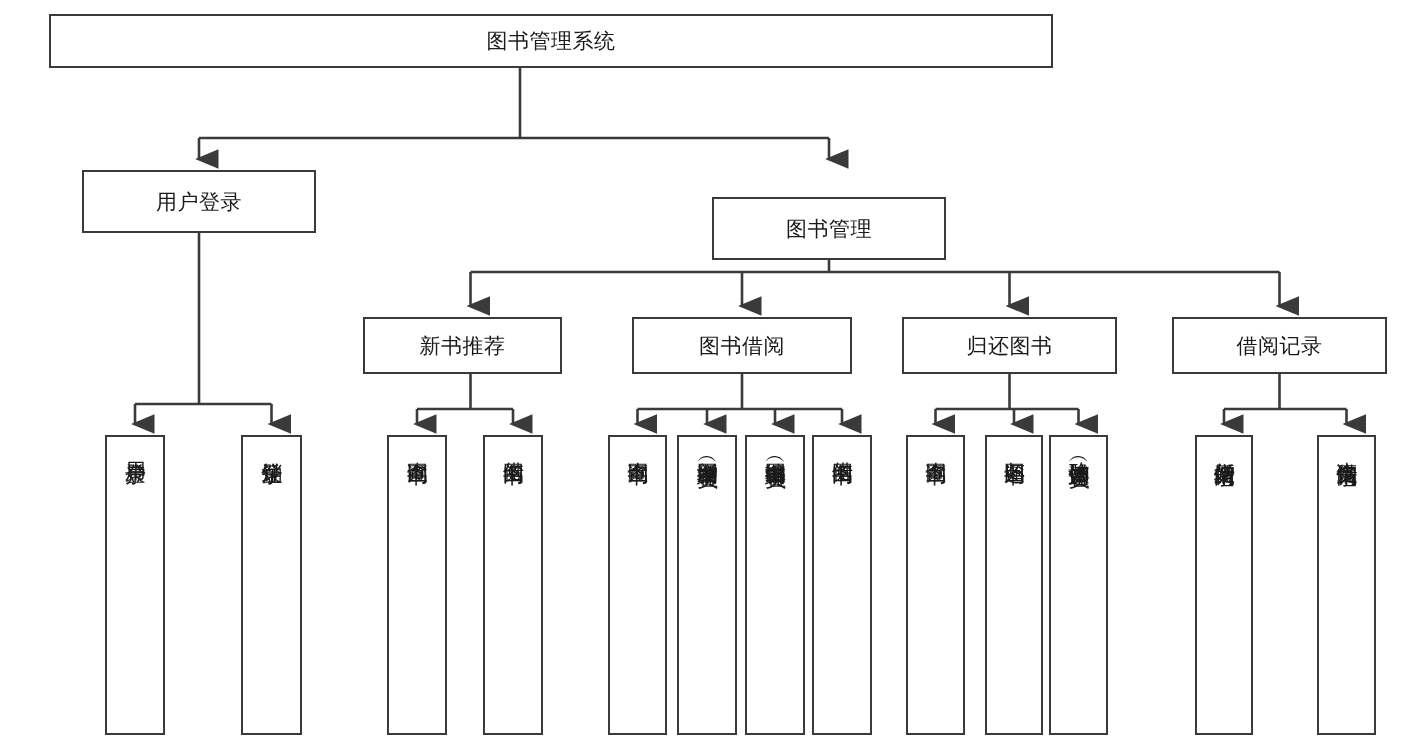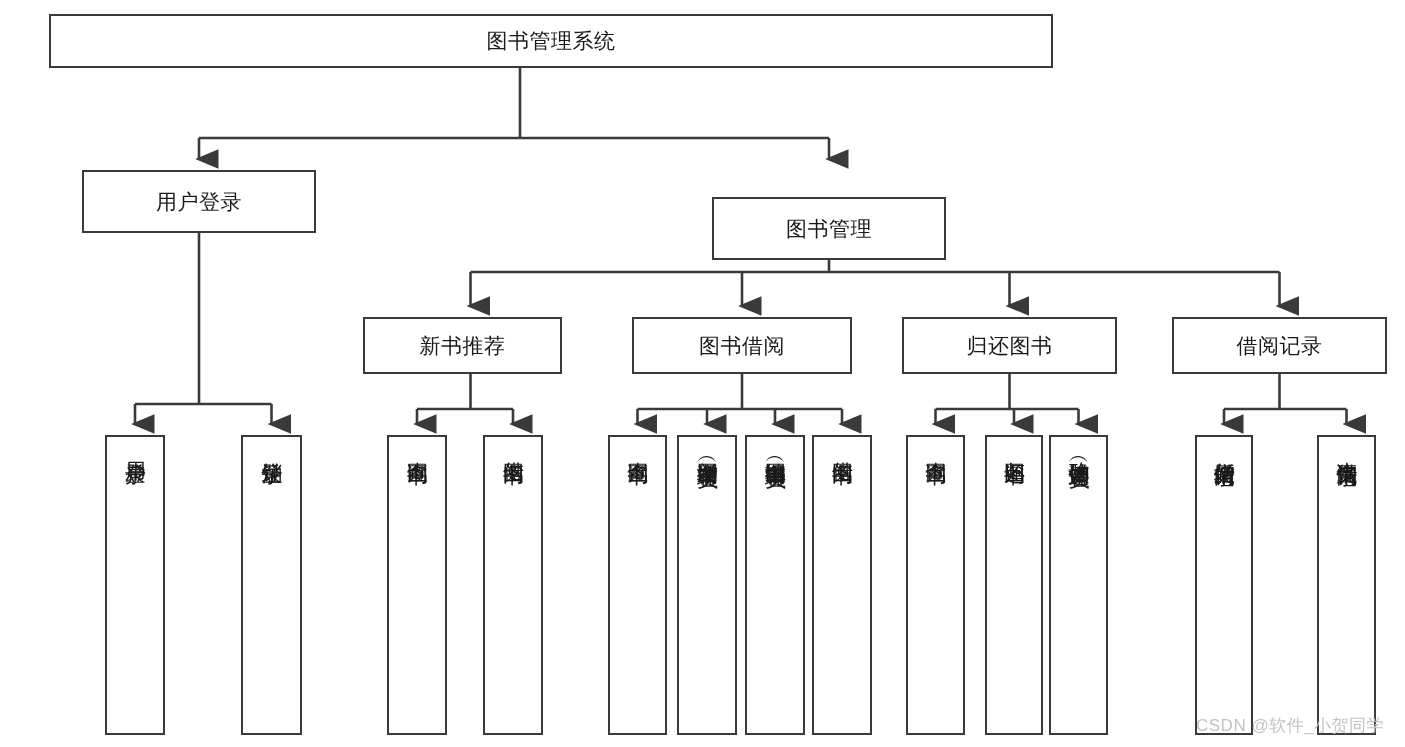--- a/index.html
+++ b/index.html
@@ -167,15 +167,14 @@
         <span class="label">确认归还（管理员）</span>
       </div>
       <div class="node vert" style="left: 1195px; top: 435px; width: 58px; height: 300px;">
         <span class="label">新增借阅记录</span>
       </div>
       <div class="node vert" style="left: 1317px; top: 435px; width: 59px; height: 300px;">
         <span class="label">查询借阅记录</span>
       </div>
     </div>
 
-  <div class="watermark" style="left: 1196px; top: 714px;">CSDN @软件_小贺同学</div>
 
 </div>
 
 </body></html>

